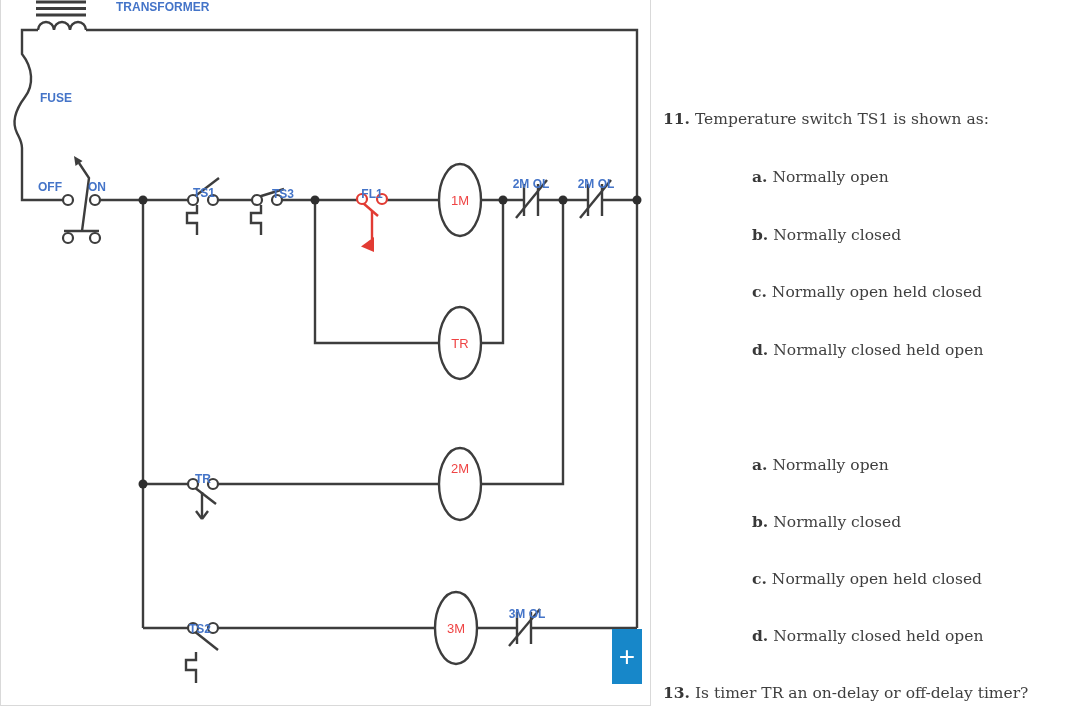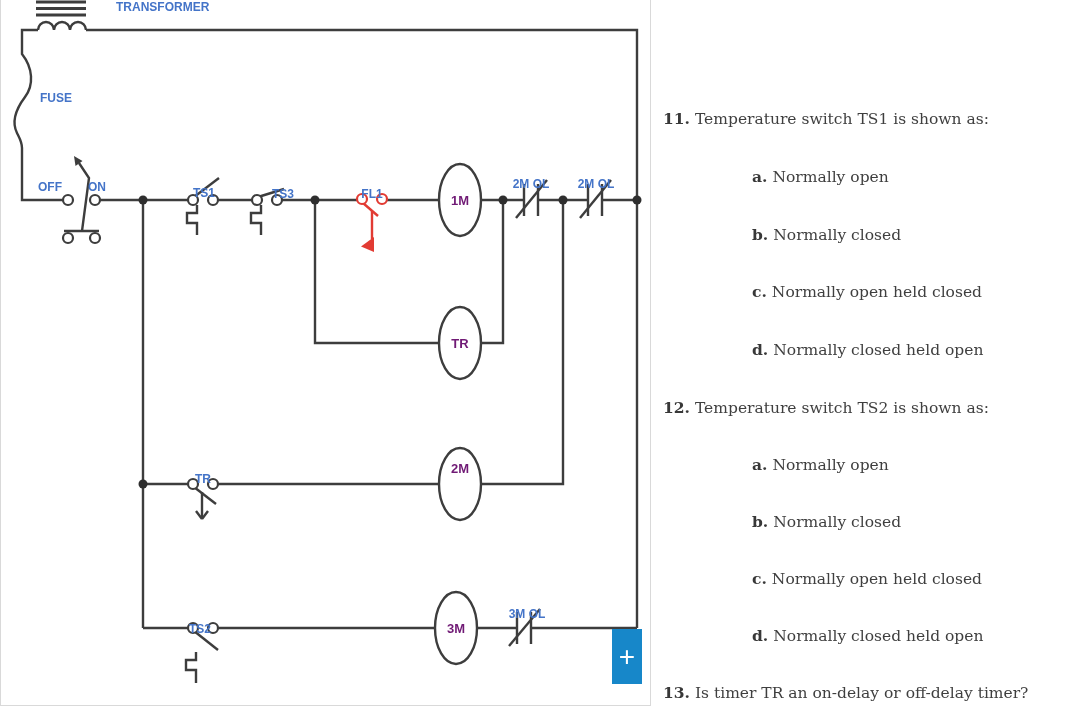--- a/index.html
+++ b/index.html
@@ -14,21 +14,21 @@
   }
   svg.circuit{position:absolute;left:0;top:0;width:1084px;height:726px;}
   .lbl{
     position:absolute;font-family:"Liberation Sans",sans-serif;
     font-size:12px;font-weight:bold;color:#4474c8;white-space:nowrap;
     line-height:14px;
   }
   .lbl.center{transform:translateX(-50%);margin-top:36px;}
   .coil-lbl{
     position:absolute;font-family:"Liberation Sans",sans-serif;
-    font-size:13px;font-weight:bold;color:#701a75;white-space:nowrap;
+    font-size:13px;font-weight:normal;color:#ef4444;white-space:nowrap;
     transform:translate(-50%,-50%);
   }
   .add-btn{
     position:absolute;left:612px;top:629px;width:30px;height:55px;
     background:#1787c9;color:#ffffff;display:flex;align-items:center;
     justify-content:center;font-size:28px;font-weight:300;cursor:pointer;
     font-family:"Liberation Sans",sans-serif;user-select:none;
   }
   .questions-panel{position:absolute;left:0;top:0;width:1084px;height:562px;pointer-events:none;}
   .qline{
@@ -160,19 +160,18 @@
 <div class="coil-lbl" style="left:456px;top:628px;">3M</div>
 
 <div class="add-btn">+</div>
 
 <div class="questions-panel">
   <div class="qline" style="left:663px;top:108px;"><span class="prefix">11.</span><span>Temperature switch TS1 is shown as:</span></div>
   <div class="qline" style="left:752px;top:166px;"><span class="prefix">a.</span><span>Normally open</span></div>
   <div class="qline" style="left:752px;top:224px;"><span class="prefix">b.</span><span>Normally closed</span></div>
   <div class="qline" style="left:752px;top:281px;"><span class="prefix">c.</span><span>Normally open held closed</span></div>
   <div class="qline" style="left:752px;top:339px;"><span class="prefix">d.</span><span>Normally closed held open</span></div>
-  <div class="qline" style="left:663px;top:397px;"><span class="prefix">12.</span><span>Temperature switch TS2 is shown as:</span></div>
   <div class="qline" style="left:752px;top:454px;"><span class="prefix">a.</span><span>Normally open</span></div>
   <div class="qline" style="left:752px;top:511px;"><span class="prefix">b.</span><span>Normally closed</span></div>
   <div class="qline" style="left:752px;top:568px;"><span class="prefix">c.</span><span>Normally open held closed</span></div>
   <div class="qline" style="left:752px;top:625px;"><span class="prefix">d.</span><span>Normally closed held open</span></div>
   <div class="qline" style="left:663px;top:682px;"><span class="prefix">13.</span><span>Is timer TR an on-delay or off-delay timer?</span></div>
 </div>
 
 </body></html>

